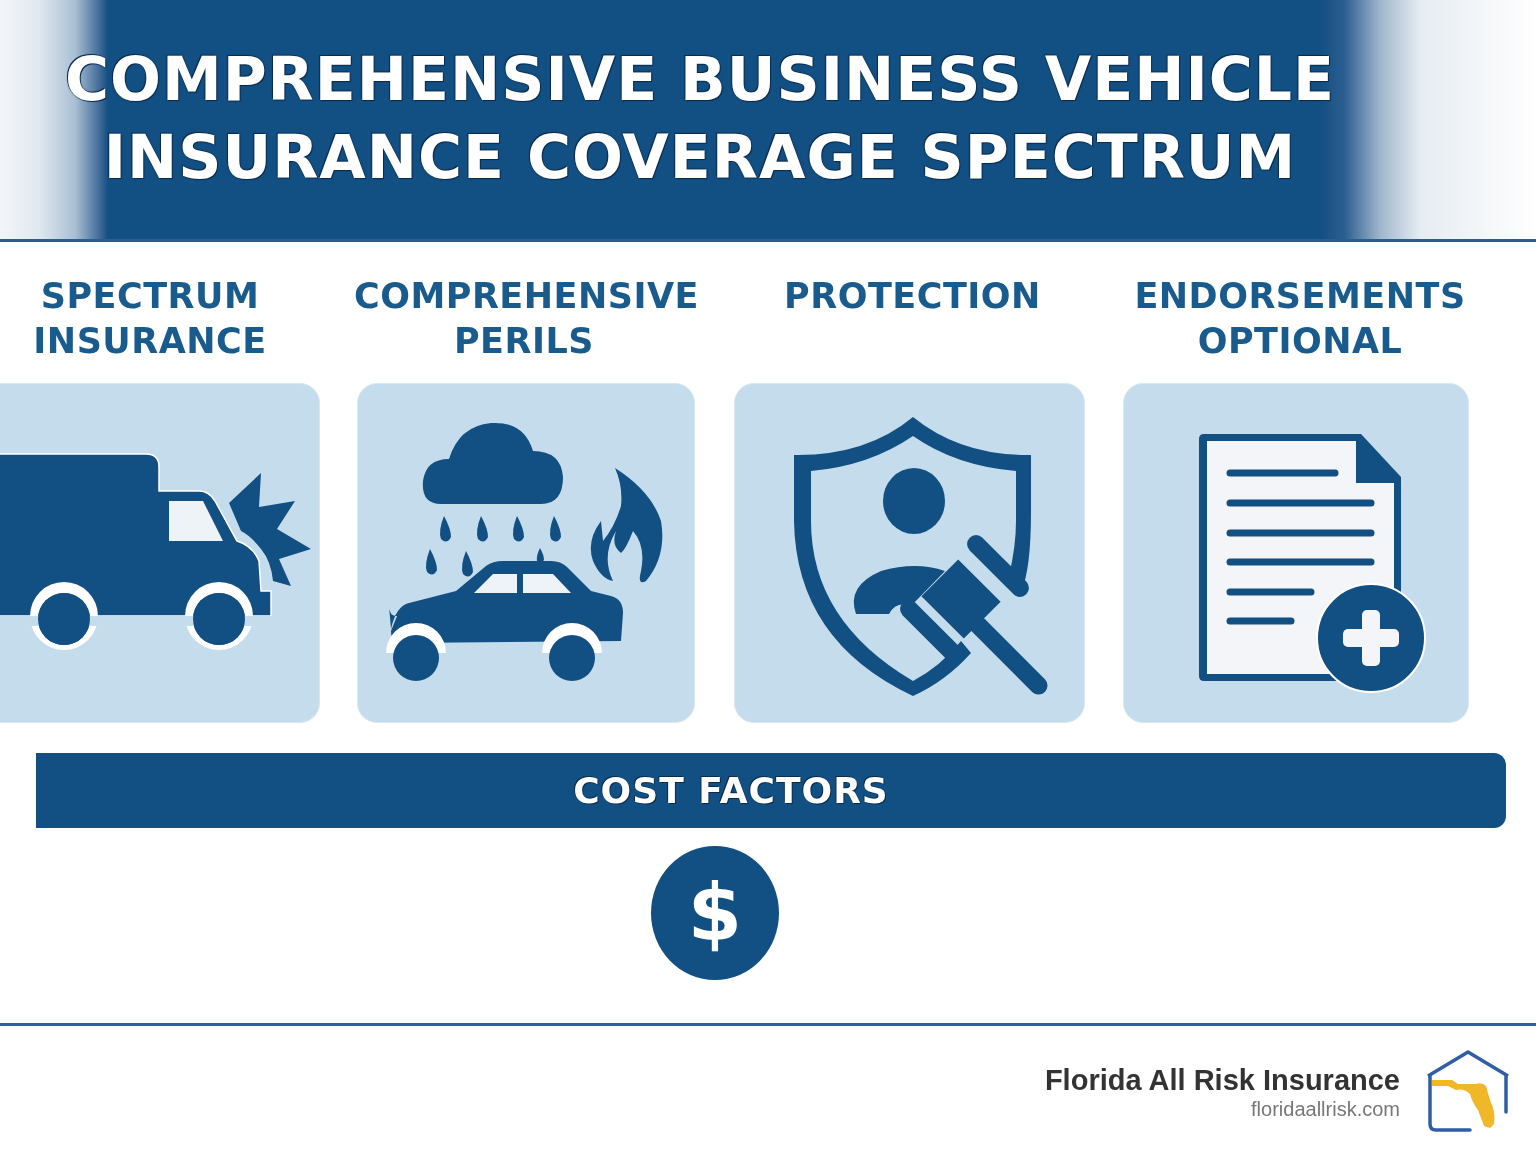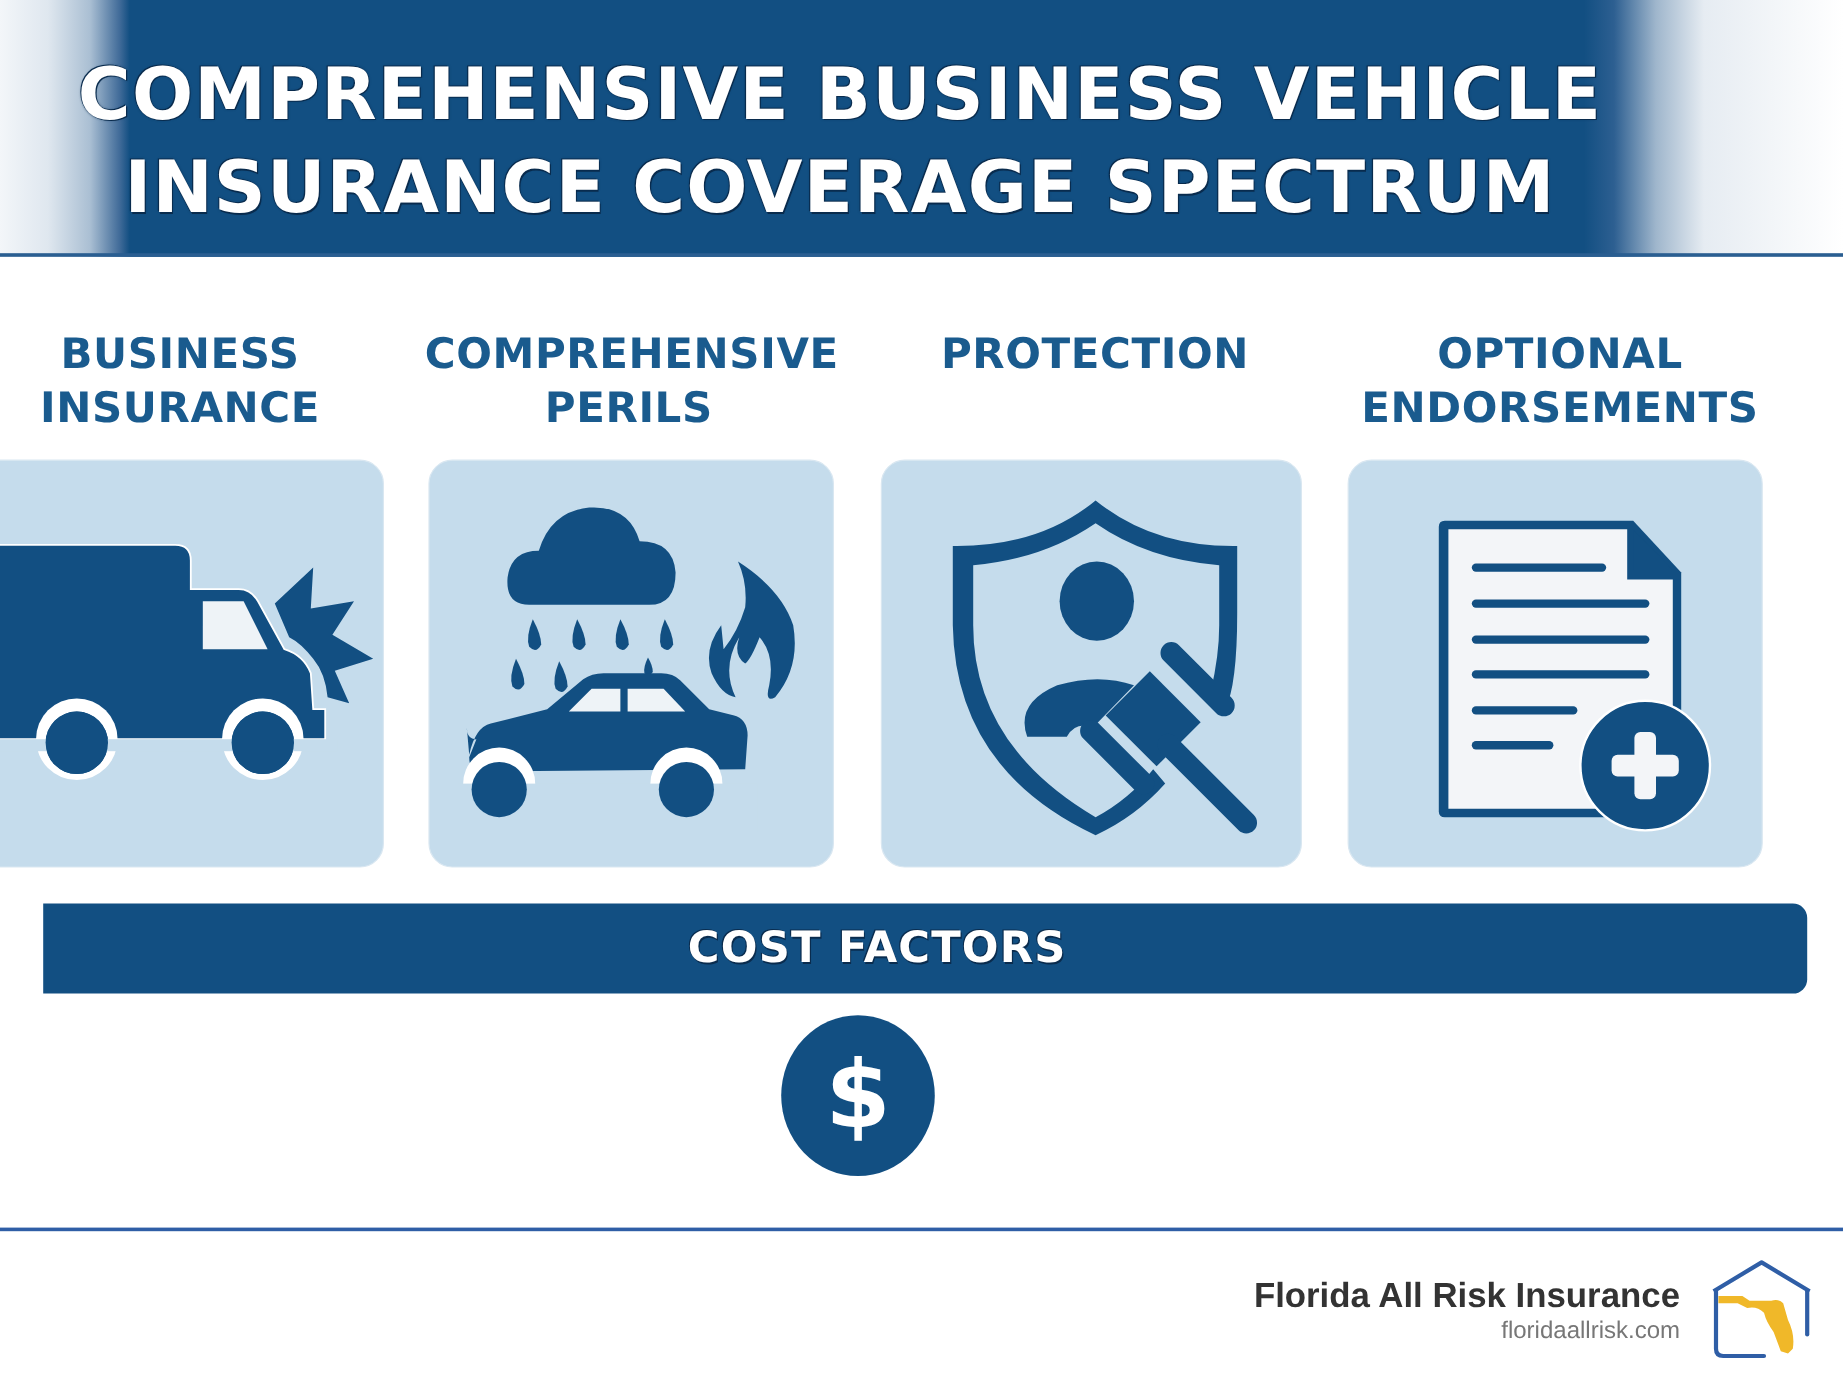--- a/index.html
+++ b/index.html
@@ -1,21 +1,21 @@
 <!DOCTYPE html>
 <html><head>
 <meta charset="utf-8">
 <style>
   * { box-sizing: border-box; margin: 0; padding: 0; }
   html, body { width: 1536px; height: 1154px; background: #ffffff; overflow: hidden; }
   body { position: relative; font-family: "Liberation Sans", "DejaVu Sans", sans-serif; }
 
   
   .header {
-    position: absolute; left: 0; top: 0; width: 1536px; height: 214px;
+    position: absolute; left: 0; top: 0; width: 1536px; height: 242px;
     background: linear-gradient(to right,
       #f3f6f9 0px, #dfe7ef 40px, #aabfd3 75px, #3f6a98 100px, #124f82 108px,
       #124f82 1320px, #2d5f91 1345px, #9fb6cc 1380px, #e6ecf2 1420px, #ffffff 1536px);
   }
   .header::after {
     content: ""; position: absolute; left: 0; right: 0; bottom: 0; height: 3px;
     background: #2a5e91;
   }
   .header-title {
     position: absolute; left: 0; top: 40px; width: 1400px;
@@ -85,33 +85,33 @@
 <body>
 
 <div class="header">
   <div class="header-title">
     <span>COMPREHENSIVE BUSINESS VEHICLE</span>
     <span>INSURANCE COVERAGE SPECTRUM</span>
   </div>
 </div>
 
 <div class="cat-label" style="left:0; width:300px;">
-  <span>BUSINESS</span>
+  <span>SPECTRUM</span>
   <span>INSURANCE</span>
 </div>
 <div class="cat-label" style="left:354px; width:340px;">
   <span>COMPREHENSIVE</span>
   <span>PERILS</span>
 </div>
 <div class="cat-label" style="left:740px; width:345px;">
   <span>PROTECTION</span>
 </div>
 <div class="cat-label" style="left:1125px; width:350px;">
+  <span>ENDORSEMENTS</span>
   <span>OPTIONAL</span>
-  <span>ENDORSEMENTS</span>
 </div>
 
 <div class="card" style="left:-20px; width:340px;">
   <svg width="340" height="340" viewBox="0 0 340 340">
     <g transform="translate(20,-383)">
 
       <path d="M-20 453 L145 453 Q158 453 158 466 L158 490 L198 490 Q208 490 214 500 L236 540 Q252 545 258 560 L260 590 L270 590 L270 615 L-20 615 Z" fill="#124f82" stroke="#ffffff" stroke-width="1.5"></path>
 
       <path d="M168 500 L202 500 L222 540 L168 540 Z" fill="#eef3f7"></path>
 

